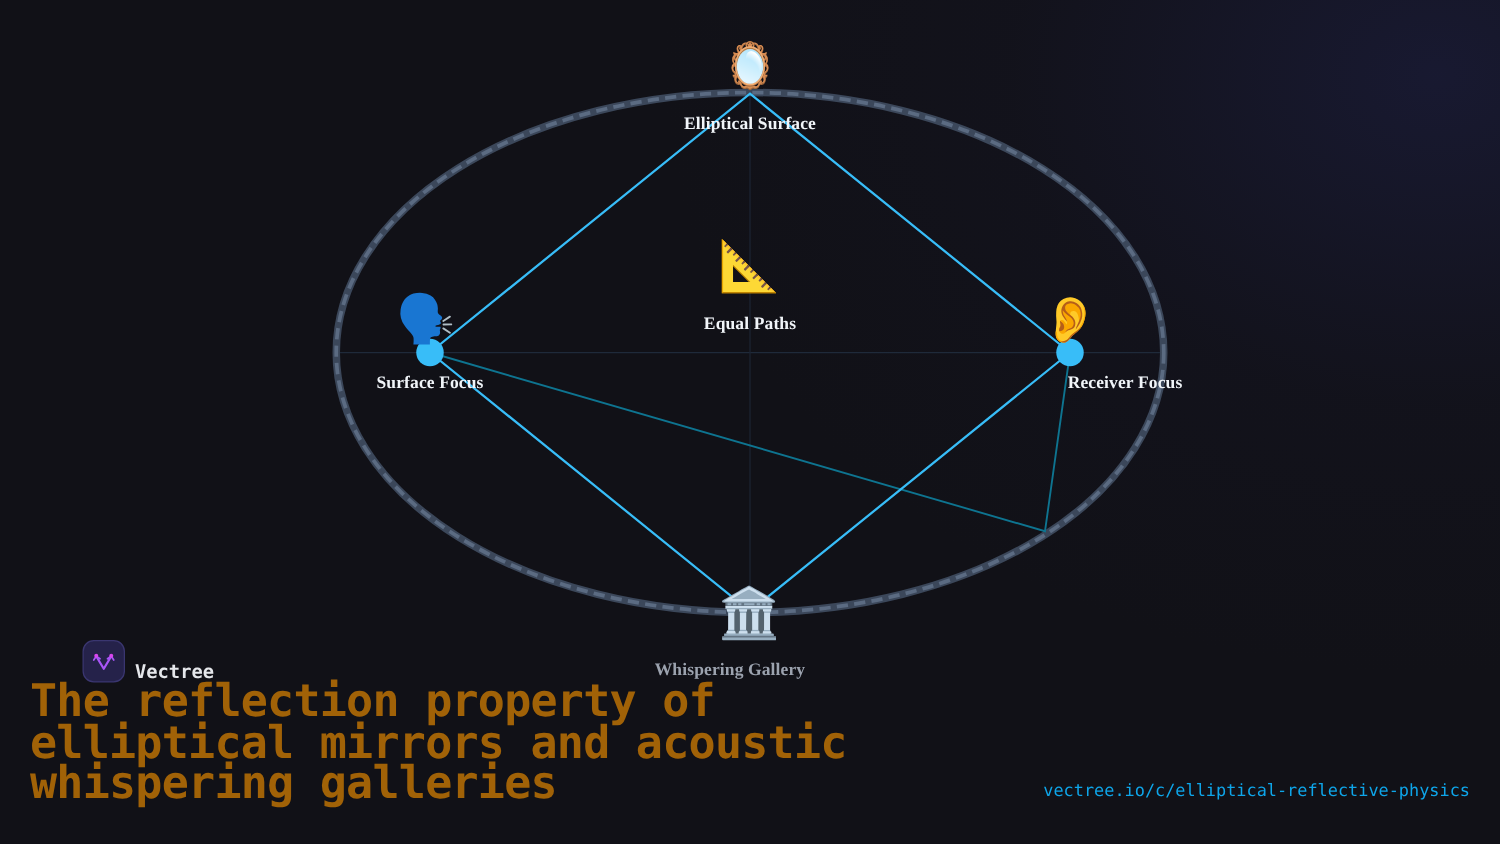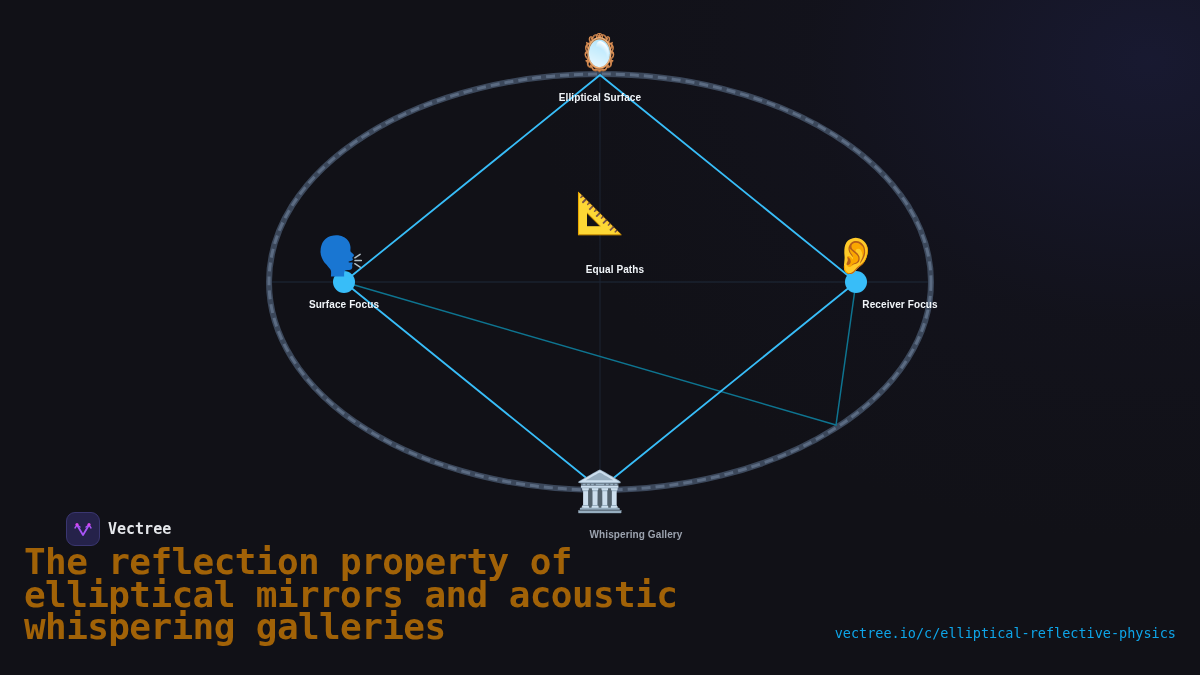--- a/index.html
+++ b/index.html
@@ -13,37 +13,37 @@
   .bg-glow {
     position: absolute; inset: 0;
     background:
       radial-gradient(ellipse 620px 480px at 1150px 60px, rgba(30,32,70,0.55) 0%, rgba(22,22,40,0.25) 55%, rgba(17,17,23,0) 100%);
     pointer-events: none;
   }
   svg.diagram { position: absolute; left: 0; top: 0; }
   .node-label {
     position: absolute;
     transform: translateX(-50%);
-    font-family: Liberation Sans, sans-serif;
+    font-family: Liberation Serif, serif;
     font-weight: 700;
-    font-size: 10px;
+    font-size: 14px;
     color: #f1f5f9;
     white-space: nowrap;
     letter-spacing: 0.1px;
   }
   .node-label.muted { color: #9ca3af; }
   .emoji {
     position: absolute;
     transform: translate(-50%, -50%);
     font-size: 38px;
     line-height: 1;
   }
   .brand {
     position: absolute; left: 24px; top: 512px;
-    display: flex; align-items: center; gap: 8px; padding-left: 42px;
+    display: flex; align-items: flex-end; gap: 8px; padding-left: 42px;
   }
   .brand-logo {
     width: 34px; height: 34px; border-radius: 9px;
     background: #25224a;
     border: 1px solid #3a3670;
     display: flex; align-items: center; justify-content: center;
   }
   .brand-name {
     font-family: "DejaVu Sans Mono", monospace;
     font-weight: 700; font-size: 15px; color: #e5e7eb;
@@ -87,24 +87,24 @@
   <circle cx="856" cy="282" r="11" fill="#38bdf8"></circle>
 </svg>
 
 <div class="emoji" style="left:600px; top:53px; font-size:36px;">🪞</div>
 <div class="emoji" style="left:600px; top:213px; font-size:40px;">📐</div>
 <div class="emoji" style="left:341px; top:256px; font-size:38px;">🗣️</div>
 <div class="emoji" style="left:856px; top:256px; font-size:36px;">👂</div>
 <div class="emoji" style="left:600px; top:491px; font-size:40px;">🏛️</div>
 
 <div class="node-label" style="left:600px; top:92px;">Elliptical Surface</div>
-<div class="node-label" style="left:615px; top:252px;margin-top:12px;">Equal Paths</div>
+<div class="node-label" style="left:600px; top:252px;">Equal Paths</div>
 <div class="node-label" style="left:344px; top:299px;">Surface Focus</div>
 <div class="node-label" style="left:856px; top:299px;margin-left:44px;">Receiver Focus</div>
-<div class="node-label muted" style="left:636px; top:529px;">Whispering Gallery</div>
+<div class="node-label muted" style="left:584px; top:529px;">Whispering Gallery</div>
 
 <div class="brand">
   <div class="brand-logo">
     <svg width="22" height="22" viewBox="0 0 22 22">
       <path d="M5 7 L11 17 L17 7" fill="none" stroke="#a855f7" stroke-width="1.8" stroke-linecap="round" stroke-linejoin="round"></path>
       <path d="M5 7 L3 10 M5 7 L8 9 M17 7 L19 10 M17 7 L14 9" fill="none" stroke="#a855f7" stroke-width="1.4" stroke-linecap="round"></path>
       <circle cx="5" cy="6.5" r="1.6" fill="#d946ef"></circle>
       <circle cx="17" cy="6.5" r="1.6" fill="#d946ef"></circle>
     </svg>
   </div>

